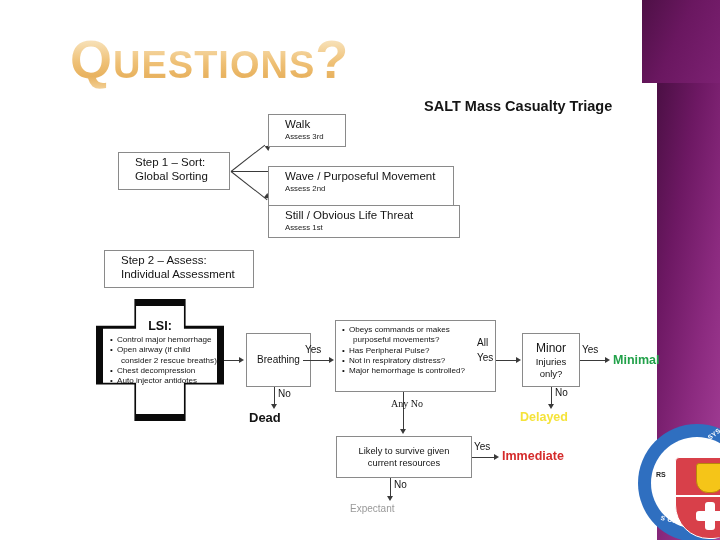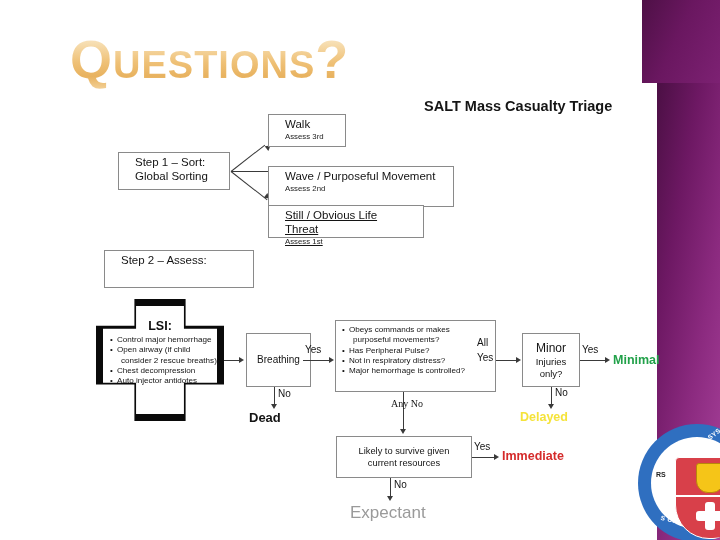--- a/index.html
+++ b/index.html
@@ -166,27 +166,28 @@
     <div class="ah ah-r" style="left:265px;top:194px;transform:rotate(38deg);"></div>
 
     <div class="box pad" style="left:268px;top:114px;width:78px;height:33px;">
       <span class="b1">Walk</span>
       <span class="b2">Assess 3rd</span>
     </div>
     <div class="box pad" style="left:268px;top:166px;width:186px;height:41px;">
       <span class="b1">Wave / Purposeful Movement</span>
       <span class="b2">Assess 2nd</span>
     </div>
-    <div class="box pad" style="left:268px;top:205px;width:156px;height:33px;text-decoration:underline;">
+    <div class="box pad" style="left:268px;top:205px;width:192px;height:33px;">
       <span class="b1">Still / Obvious Life Threat</span>
       <span class="b2">Assess 1st</span>
     </div>
 
     <div class="box pad" style="left:104px;top:250px;width:150px;height:38px;">
       <span class="b1">Step 2 – Assess:</span>
+      <span class="b1">Individual Assessment</span>
     </div>
 
     <div class="cross-wrap">
       <div class="cross-shape"></div>
       <div class="cross-inner"></div>
       <div class="lsi-title">LSI:</div>
       <ul class="lsi-list bullets">
         <li><span class="dot">•</span><span>Control major hemorrhage</span></li>
         <li><span class="dot">•</span><span>Open airway (if child</span><span class="cont">consider 2 rescue breaths)</span></li>
         <li><span class="dot">•</span><span>Chest decompression</span></li>
@@ -250,16 +251,16 @@
     </div>
 
     <div class="ln lnh" style="left:472px;top:457px;width:24px;"></div>
     <div class="ah ah-r" style="left:494px;top:454px;"></div>
     <div class="lbl" style="left:474px;top:441px;">Yes</div>
     <div class="out" style="left:502px;top:449px;color:#d52b2b;">Immediate</div>
 
     <div class="ln lnv" style="left:390px;top:478px;height:20px;"></div>
     <div class="ah ah-d" style="left:387px;top:496px;"></div>
     <div class="lbl" style="left:394px;top:479px;">No</div>
-    <div class="out" style="left:350px;top:503px;color:#9a9a9a;font-weight:normal;font-size:17px;">Expectant</div>
+    <div class="out" style="left:350px;top:503px;color:#9a9a9a;font-weight:normal;font-size:10px;">Expectant</div>
 
   </div>
 </div>
 
 </body></html>

